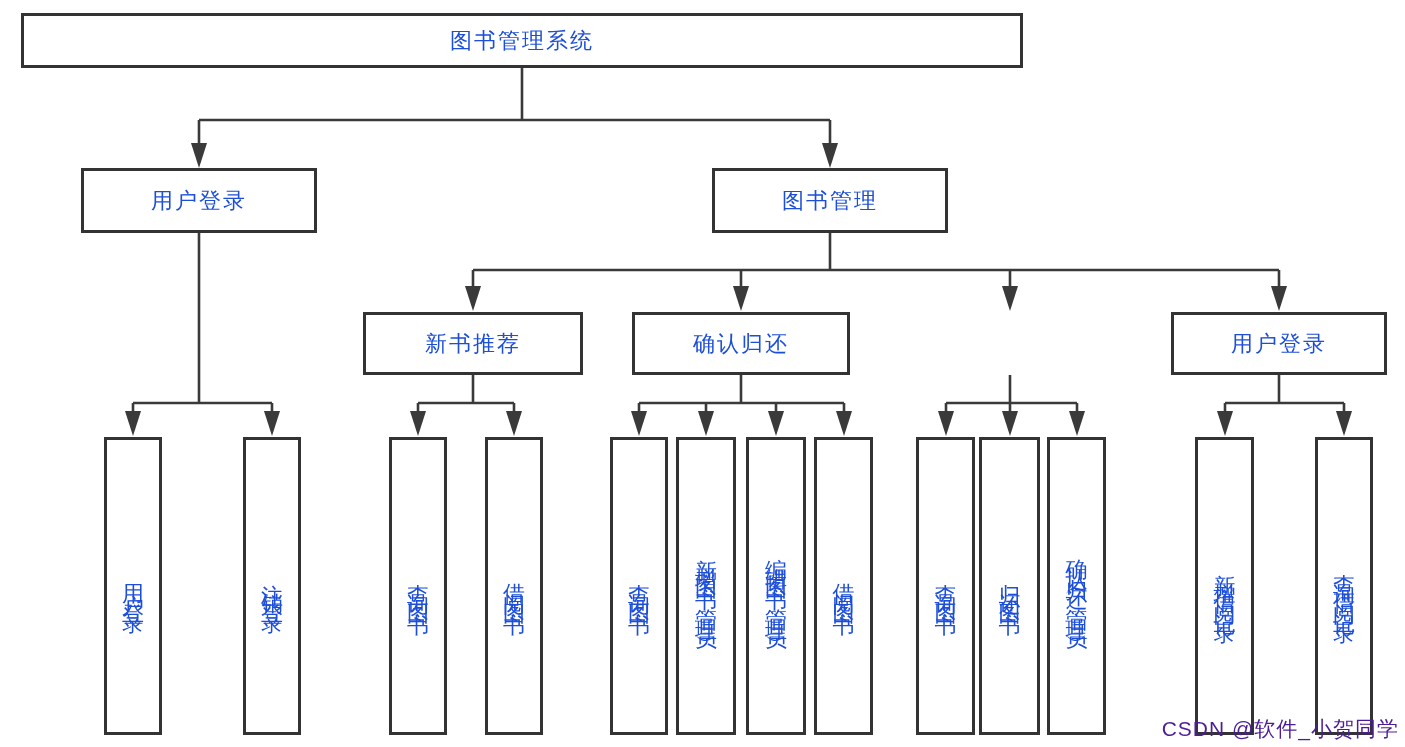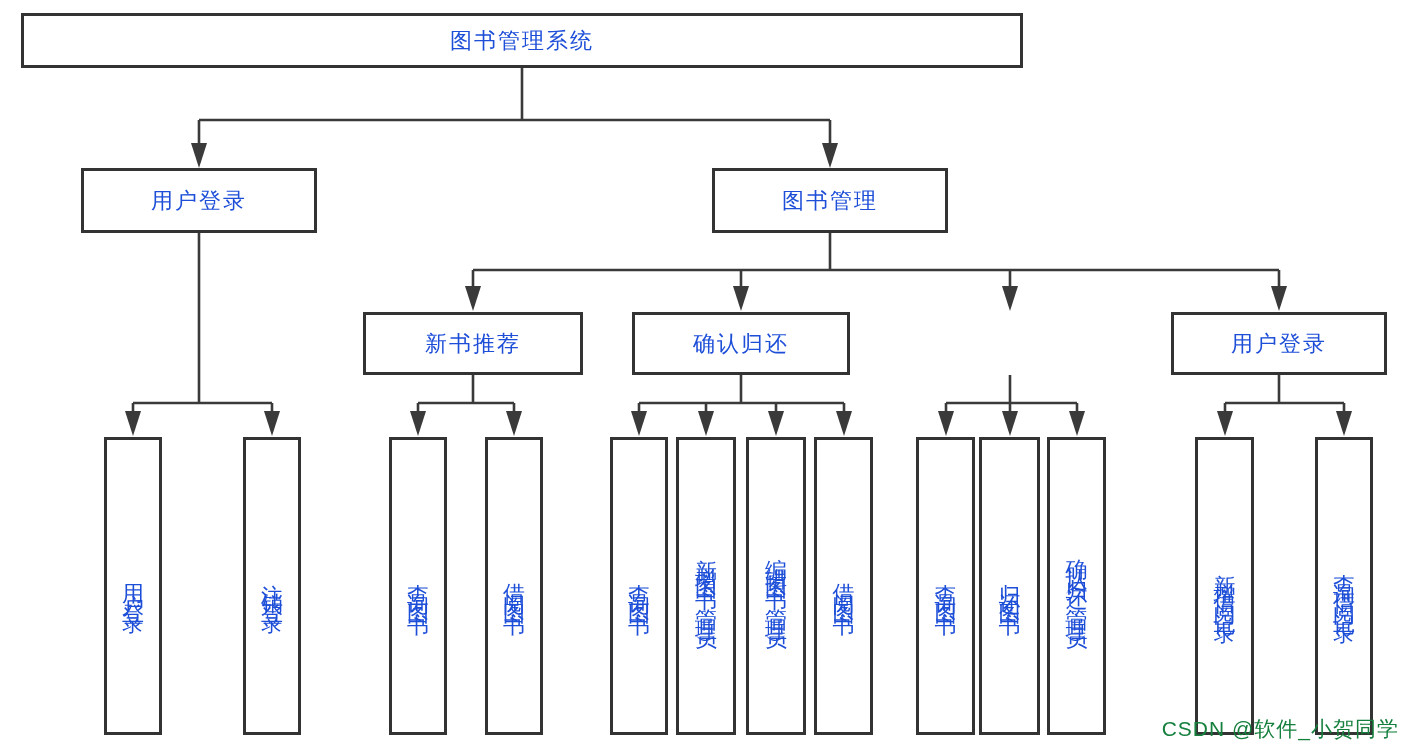--- a/index.html
+++ b/index.html
@@ -33,21 +33,21 @@
     writing-mode: vertical-rl;
     text-orientation: mixed;
     letter-spacing: 10px;
     line-height: 1;
     white-space: nowrap;
   }
   .watermark {
     position: absolute;
     right: 6px;
     bottom: 4px;
-    color: #15803d;
+    color: #4c1d95;
     font-size: 21px;
     letter-spacing: 1px;
     pointer-events: none;
   }
 </style>
 </head>
 <body>
 
 <div class="canvas">
 

